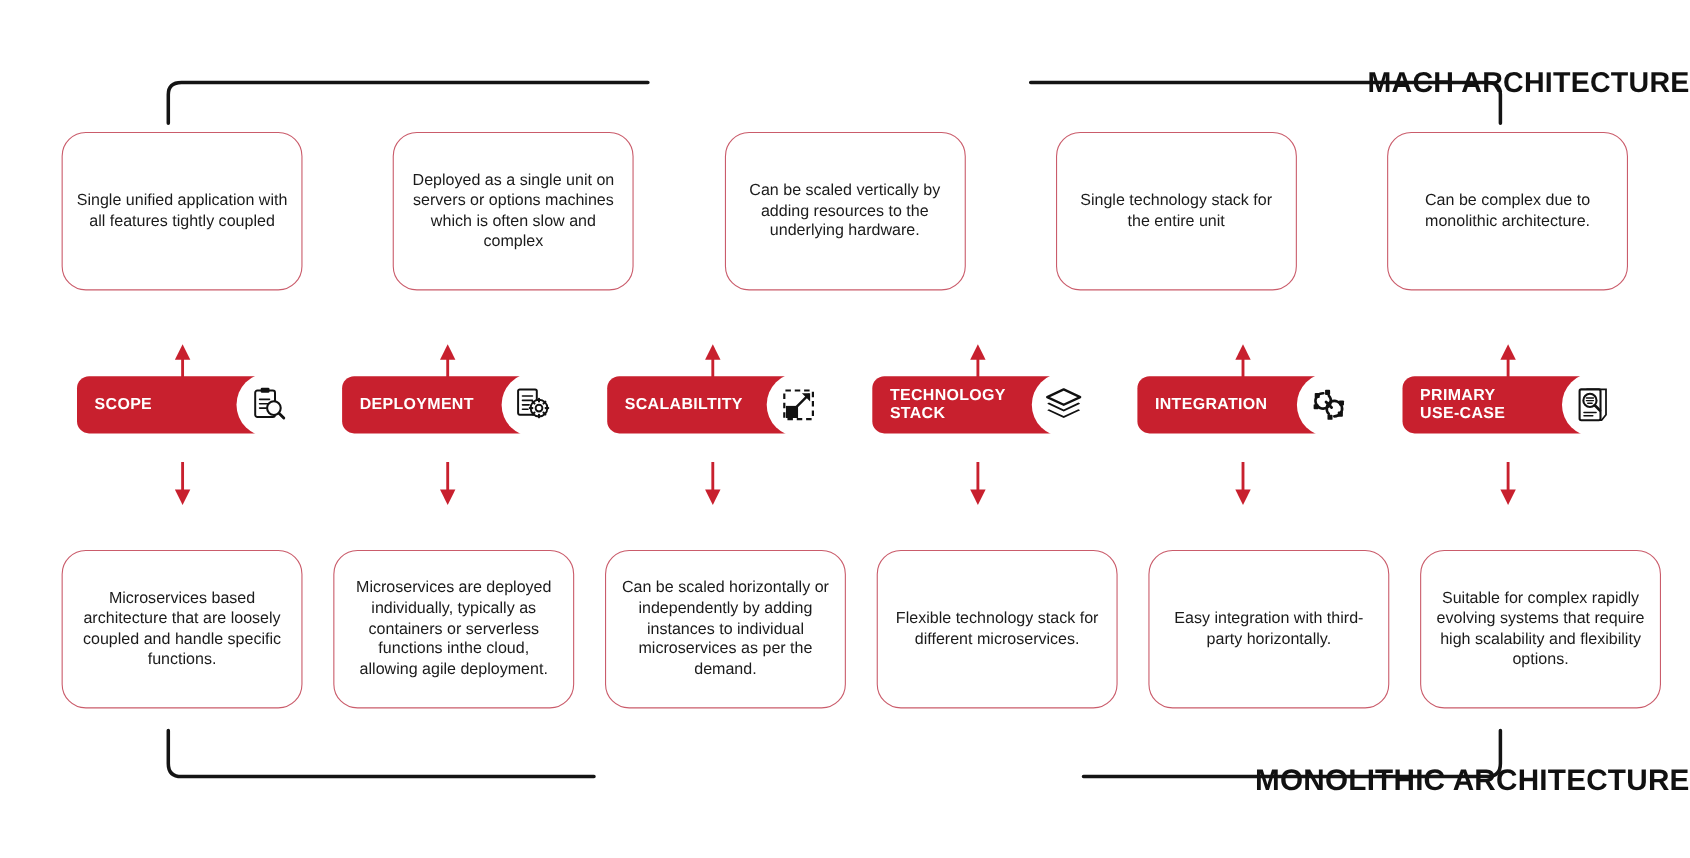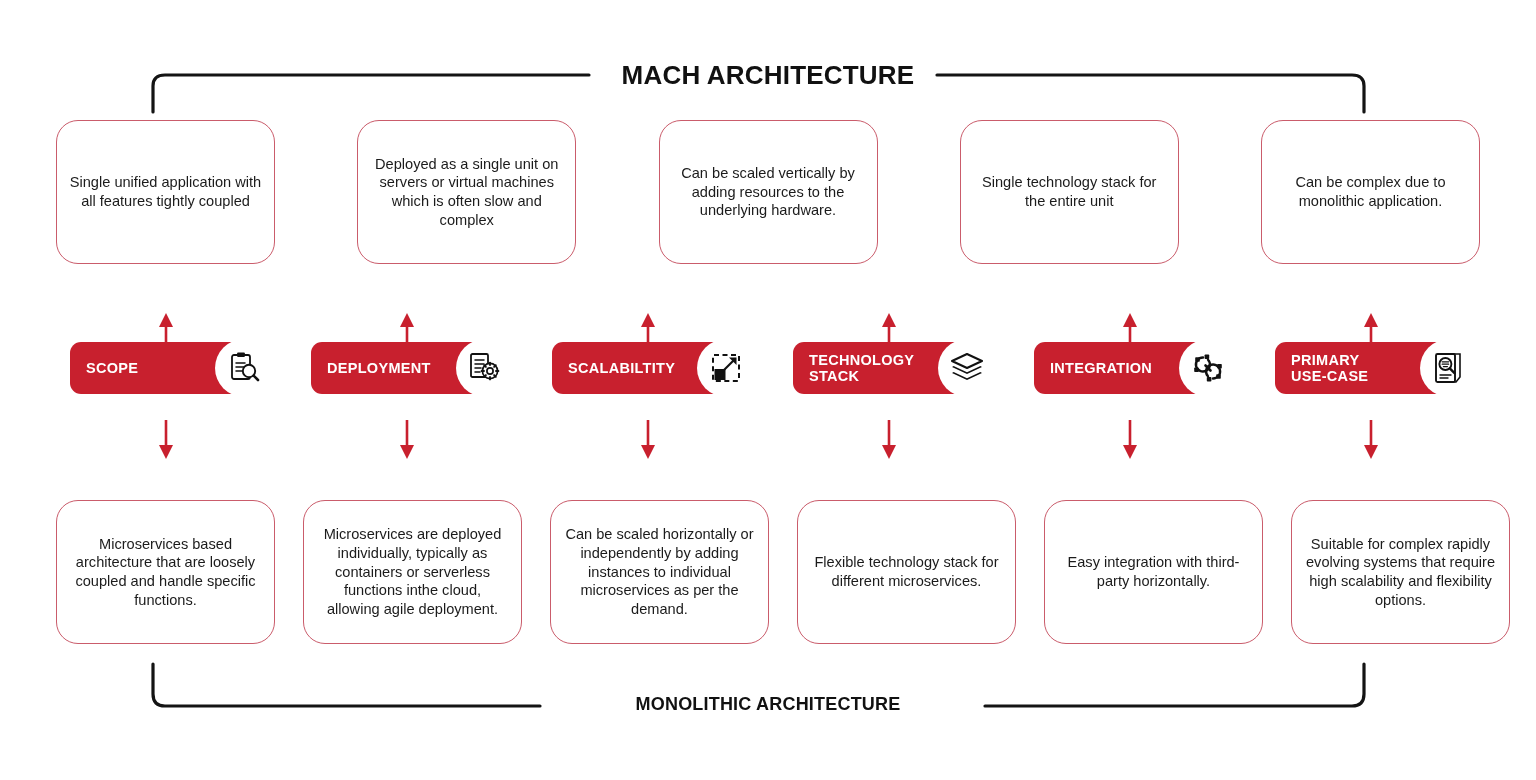--- a/index.html
+++ b/index.html
@@ -28,33 +28,33 @@
     width: 1536px;
     height: 780px;
     pointer-events: none;
   }
   .band-title {
     position: absolute;
     font-weight: 700;
     color: #111111;
     letter-spacing: 0.2px;
     white-space: nowrap;
-    text-align: center;
+    text-align: right;
     font-size: 26px;
   }
   #title-top {
     left: 0;
     width: 1536px;
     top: 60px;
   }
   #title-bottom {
     left: 0;
     width: 1536px;
     top: 694px;
-    font-size: 18px;
+    font-size: 27px;
   }
 
   
   .row {
     position: absolute;
     left: 56px;
     width: 1424px;
     display: flex;
     justify-content: space-between;
   }
@@ -158,36 +158,36 @@
   <div class="band-title" id="title-bottom">MONOLITHIC ARCHITECTURE</div>
 
   <div class="row" id="row-top">
     <div class="col">
       <div class="info-box">
         <div class="info-text">Single unified application with all features tightly coupled</div>
       </div>
     </div>
     <div class="col">
       <div class="info-box">
-        <div class="info-text">Deployed as a single unit on servers or virtual machines which is often slow and complex</div>
+        <div class="info-text">Deployed as a single unit on servers or options machines which is often slow and complex</div>
       </div>
     </div>
     <div class="col">
       <div class="info-box">
         <div class="info-text">Can be scaled vertically by adding resources to the underlying hardware.</div>
       </div>
     </div>
     <div class="col">
       <div class="info-box">
         <div class="info-text">Single technology stack for the entire unit</div>
       </div>
     </div>
     <div class="col">
       <div class="info-box">
-        <div class="info-text">Can be complex due to monolithic application.</div>
+        <div class="info-text">Can be complex due to monolithic architecture.</div>
       </div>
     </div>
   </div>
 
   <div class="row" id="row-arrows-up">
     <div class="arrow-cell">
       <svg width="20" height="38" viewBox="0 0 20 38">
           <path d="M10,38 L10,12" stroke="#C8202E" stroke-width="2.6"></path>
           <path d="M10,1 L17,15 L3,15 Z" fill="#C8202E"></path>
         </svg>

